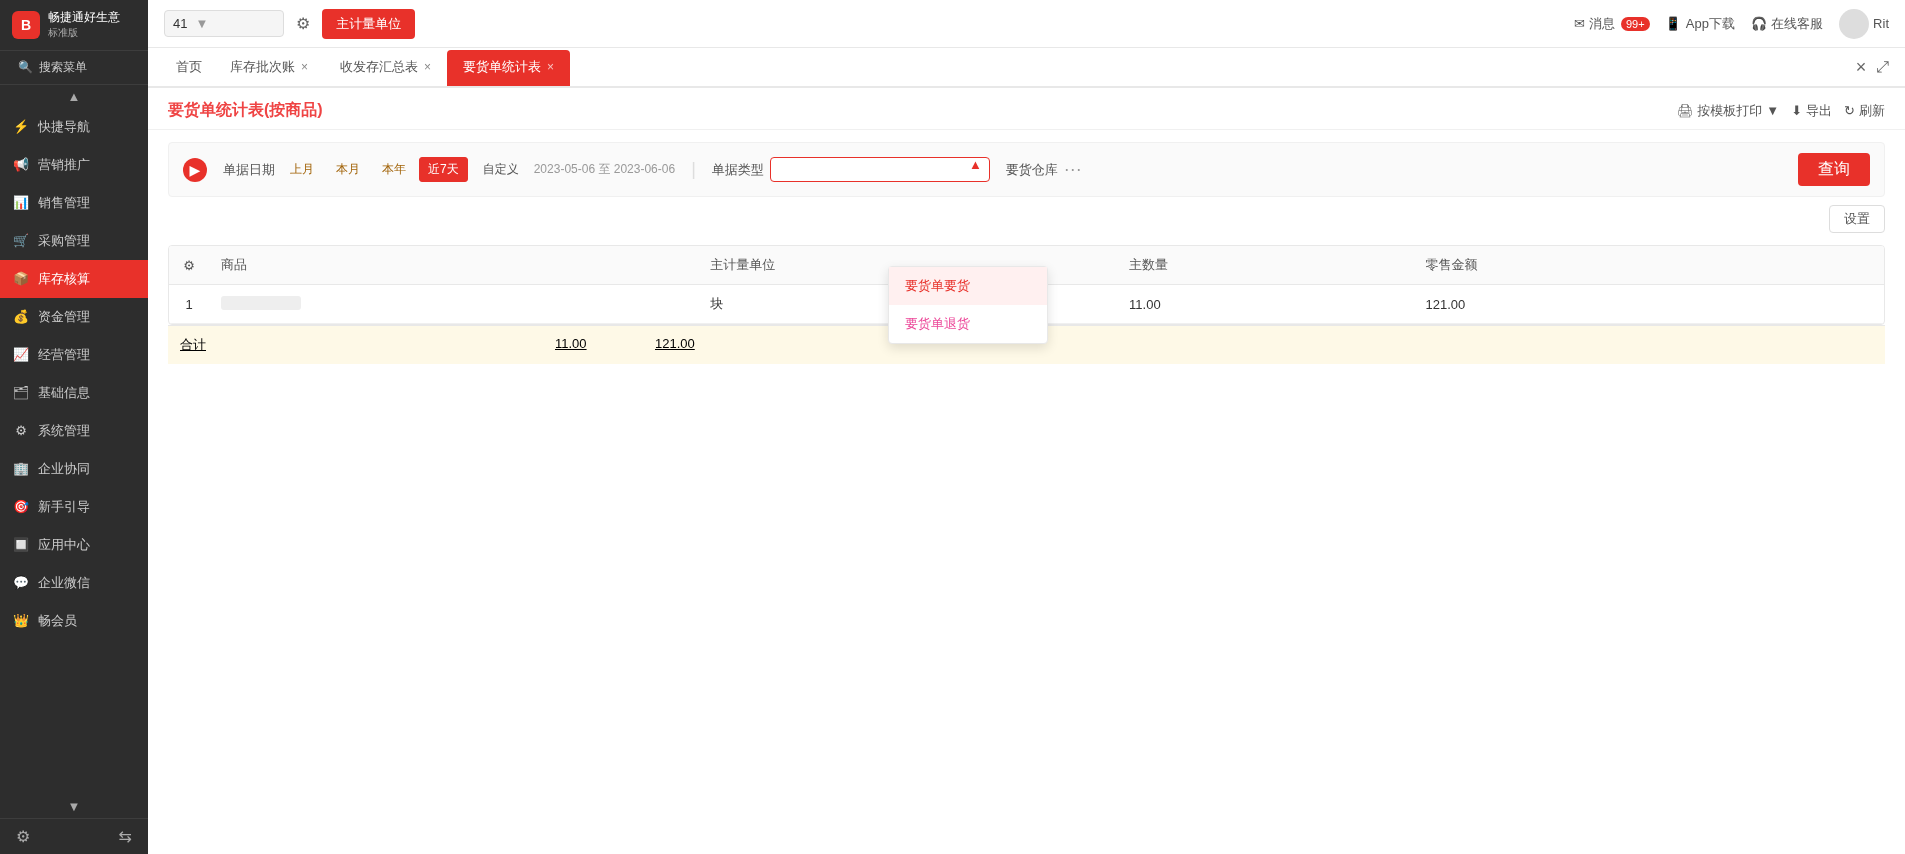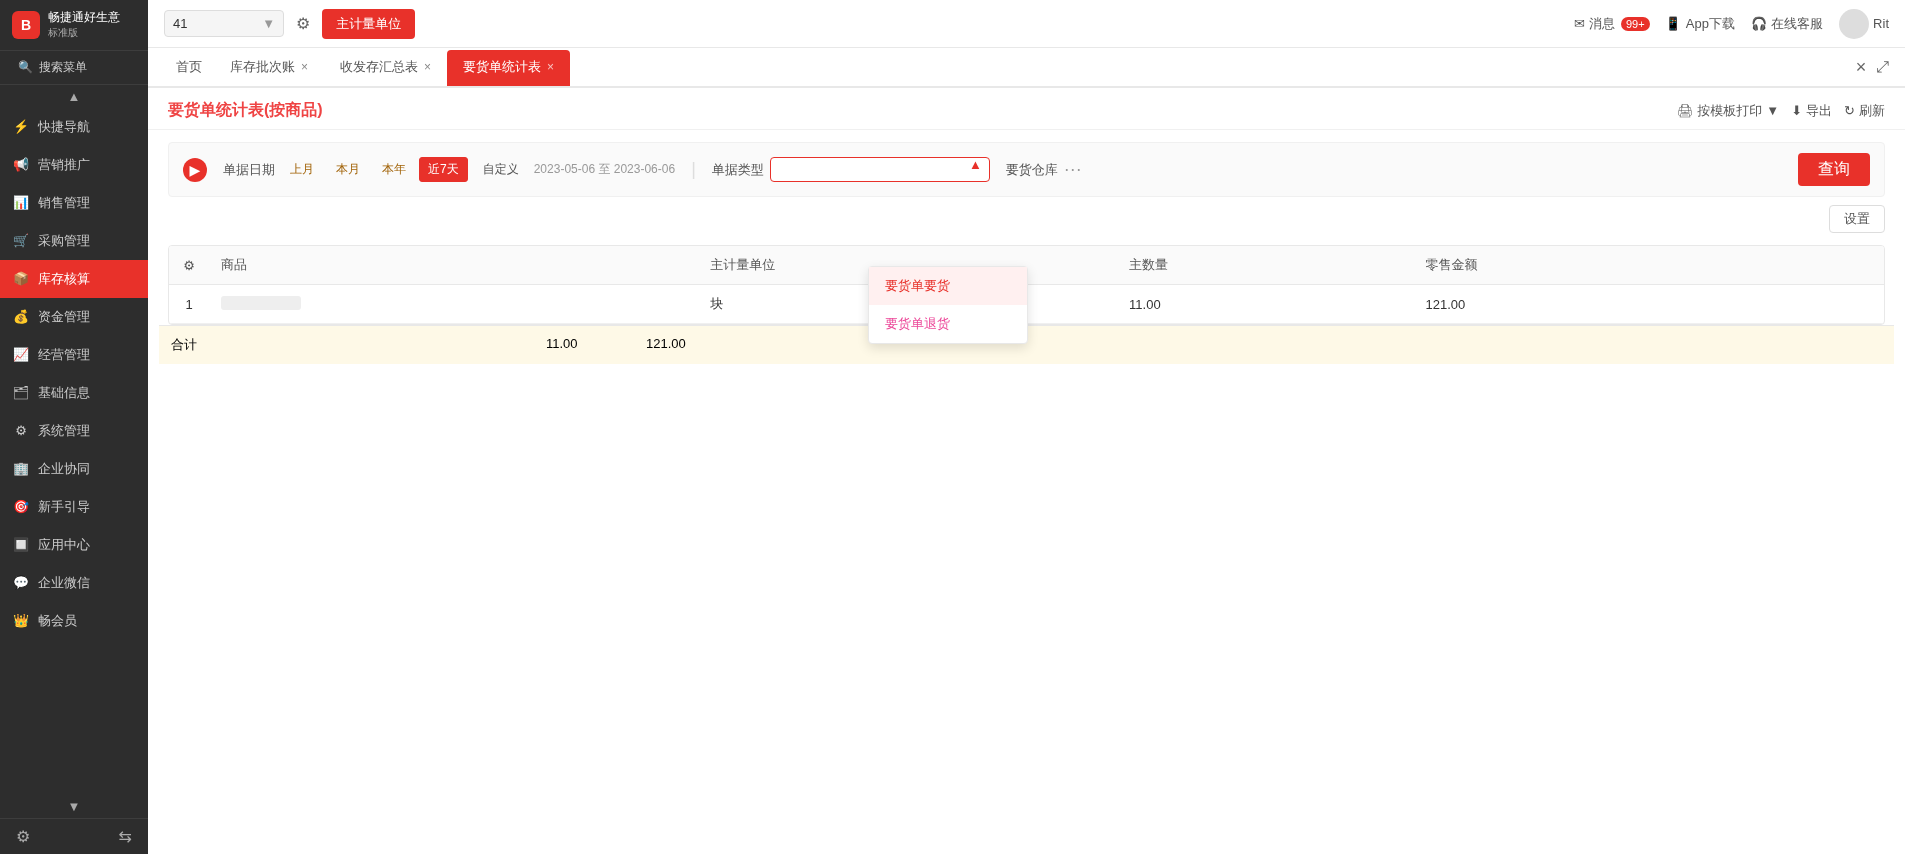--- a/index.html
+++ b/index.html
@@ -125,21 +125,20 @@
       display: flex;
       align-items: center;
       background: #f5f5f5;
       border: 1px solid #ddd;
       border-radius: 4px;
       padding: 5px 8px;
       font-size: 13px;
       color: #333;
       cursor: pointer;
       min-width: 120px;
-      justify-content: space-between;
     }
     .breadcrumb-selector .chevron { margin-left: 8px; color: #999; }
     .settings-btn {
       background: none;
       border: none;
       cursor: pointer;
       color: #666;
       font-size: 16px;
       padding: 4px;
     }
@@ -373,21 +372,21 @@
     
     .dropdown-overlay {
       position: absolute;
       background: white;
       border: 1px solid #e8e8e8;
       border-radius: 4px;
       box-shadow: 0 4px 12px rgba(0,0,0,0.12);
       min-width: 160px;
       z-index: 100;
       top: 178px;
-      left: 720px;
+      left: 740px;
     }
     .dropdown-item {
       padding: 10px 16px;
       font-size: 13px;
       color: #ec4899;
       cursor: pointer;
     }
     .dropdown-item.selected { background: #fff0f0; color: #e8312a; }
 
     
@@ -654,21 +653,21 @@
             </td>
             <td>块</td>
             <td>11.00</td>
             <td>121.00</td>
             <td></td>
           </tr>
         </tbody>
       </table>
     </div>
 
-    <div style="margin: 0 11px;">
+    <div style="margin: 0 20px; text-decoration: underline;">
       <div class="table-footer">
         <div class="table-footer-label">合计</div>
         <div class="table-footer-val">11.00</div>
         <div class="table-footer-val">121.00</div>
       </div>
     </div>
 
   </div>
 </div>
 

